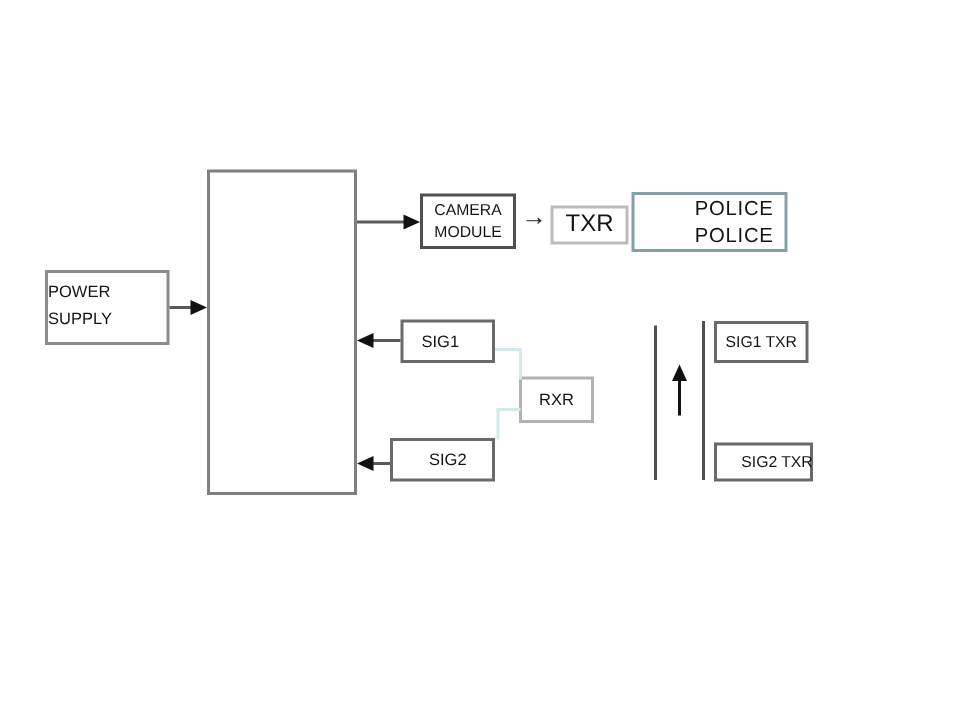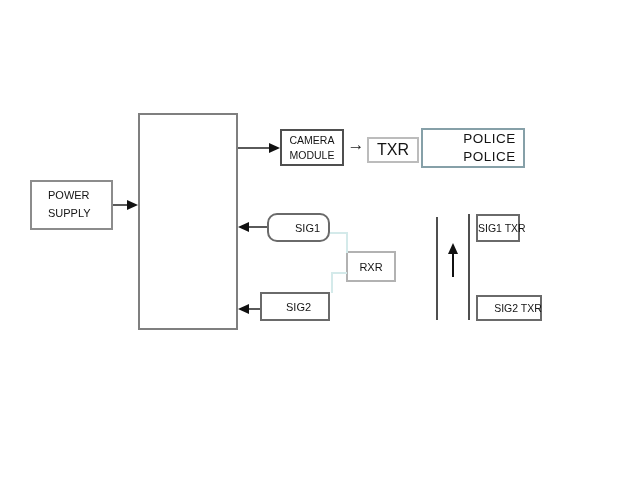--- a/index.html
+++ b/index.html
@@ -18,29 +18,29 @@
     border: 2px solid #7a7a7a;
     display: flex;
     flex-direction: column;
     justify-content: center;
     color: #141414;
     font-weight: normal;
   }
   .box .lbl { white-space: nowrap; }
 
   
-  #power-supply   { left: 30px;  top: 180px; width: 83px;  height: 50px; border-color: #8c8c8c; padding-left: 16px; font-size: 11px; line-height: 1.6; }
+  #power-supply   { left: 30px;  top: 180px; width: 83px;  height: 50px; border-color: #8c8c8c; padding-left: 0; font-size: 11px; line-height: 1.6; }
   #micro-controller{ left: 138px; top: 113px; width: 100px; height: 217px; border-color: #7f7f7f; padding-left: 17px; padding-bottom: 8px; font-size: 11px; line-height: 1.6; }
   #camera-module  { left: 280px; top: 129px; width: 64px;  height: 37px; border-color: #4f4f4f; align-items: center; font-size: 10.5px; line-height: 1.4; }
   #txr            { left: 367px; top: 137px; width: 52px;  height: 26px; border-color: #bcbcbc; padding-left: 8px; font-size: 16px; }
   #police-server  { left: 421px; top: 128px; width: 104px; height: 40px; border-color: #86a0a8; align-items: center; font-size: 13.5px; line-height: 1.3; letter-spacing: 0.5px; padding-left: 33px; }
-  #sig1           { left: 267px; top: 213px; width: 63px;  height: 29px; border-color: #6a6a6a; padding-left: 26px; font-size: 11px; border-radius: 10px; }
+  #sig1           { left: 267px; top: 213px; width: 63px;  height: 29px; border-color: #6a6a6a; padding-left: 12px; font-size: 11px; }
   #rxr            { left: 346px; top: 251px; width: 50px;  height: 31px; border-color: #b2b2b2; align-items: center; font-size: 11px; }
   #sig2           { left: 260px; top: 292px; width: 70px;  height: 29px; border-color: #6a6a6a; padding-left: 24px; font-size: 11px; }
-  #sig1-txr       { left: 476px; top: 214px; width: 44px;  height: 28px; border-color: #6a6a6a; align-items: flex-start; font-size: 10.5px; }
+  #sig1-txr       { left: 476px; top: 214px; width: 63px;  height: 28px; border-color: #6a6a6a; align-items: center; font-size: 10.5px; }
   #sig2-txr       { left: 476px; top: 295px; width: 66px;  height: 26px; border-color: #6a6a6a; align-items: center; font-size: 10.5px; padding-left: 18px; }
 
   
   .hline, .vline { position: absolute; background: #5a5a5a; }
   .teal { background: #d4eaea; }
   .arrowhead { position: absolute; width: 0; height: 0; }
   .ah-right { border-top: 5px solid transparent; border-bottom: 5px solid transparent; border-left: 11px solid #111111; }
   .ah-left  { border-top: 5px solid transparent; border-bottom: 5px solid transparent; border-right: 11px solid #111111; }
   .ah-up    { border-left: 5px solid transparent; border-right: 5px solid transparent; border-bottom: 11px solid #111111; }
 

